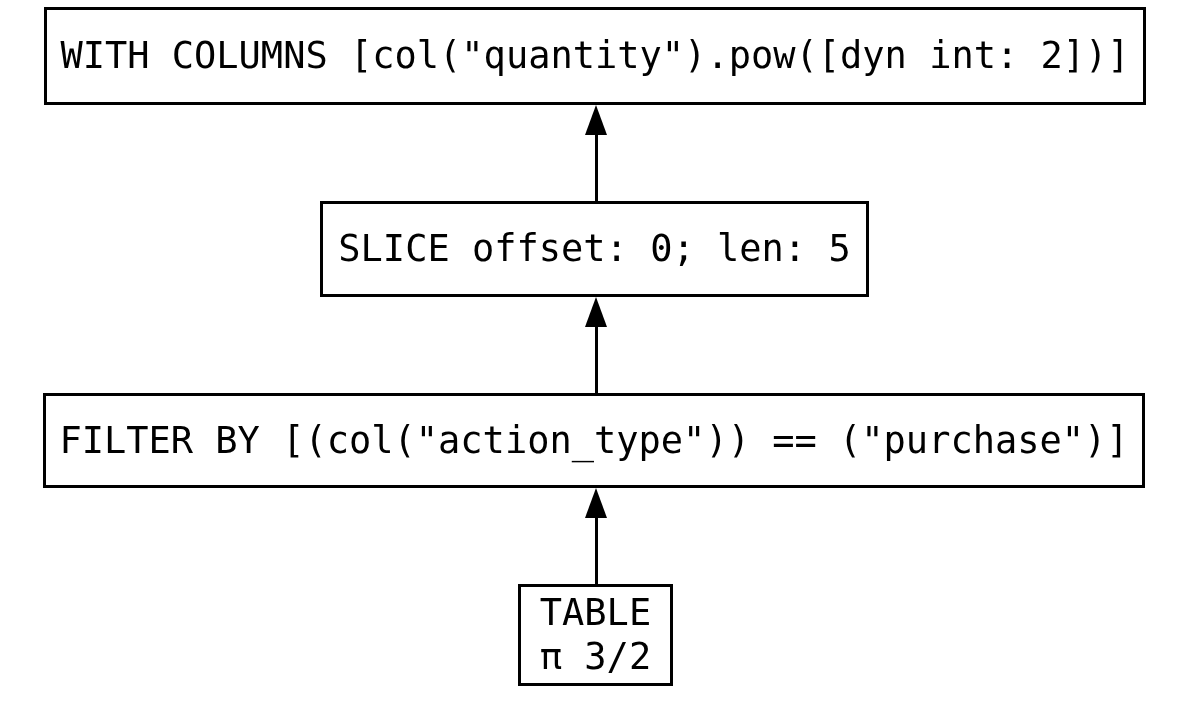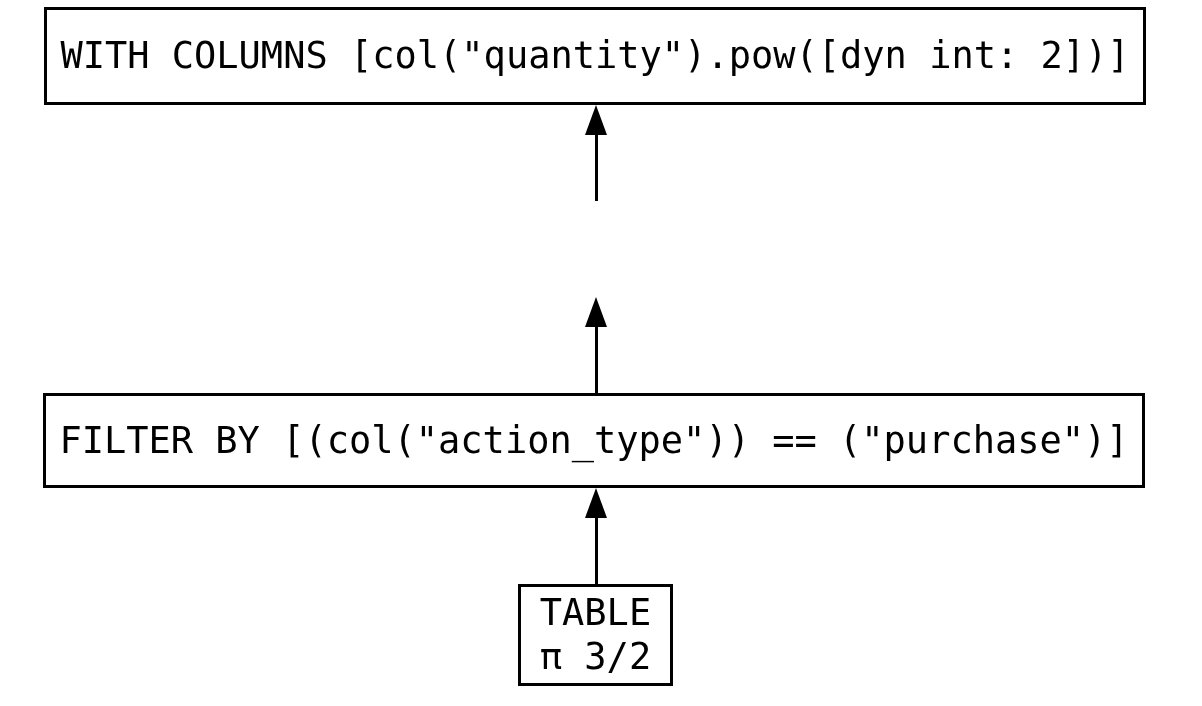--- a/index.html
+++ b/index.html
@@ -71,20 +71,23 @@
 
   <div class="node" id="node-with-columns">
     <span>WITH COLUMNS [col("quantity").pow([dyn int: 2])]</span>
   </div>
 
   <div class="edge" id="edge-slice-to-withcolumns">
     <div class="arrowhead"></div>
     <div class="edge-line"></div>
   </div>
 
+  <div class="node" id="node-slice">
+    <span>SLICE offset: 0; len: 5</span>
+  </div>
 
   <div class="edge" id="edge-filter-to-slice">
     <div class="arrowhead"></div>
     <div class="edge-line"></div>
   </div>
 
   <div class="node" id="node-filter">
     <span>FILTER BY [(col("action_type")) == ("purchase")]</span>
   </div>
 

